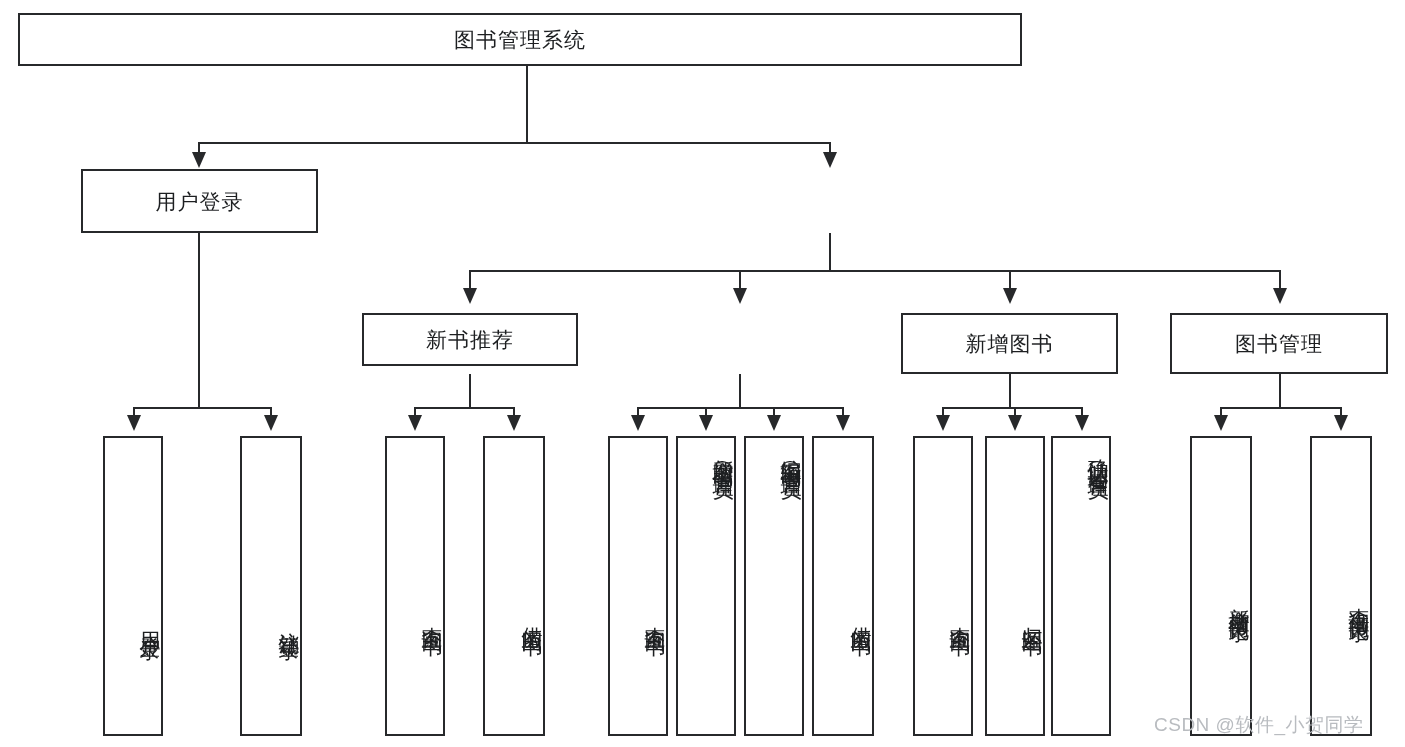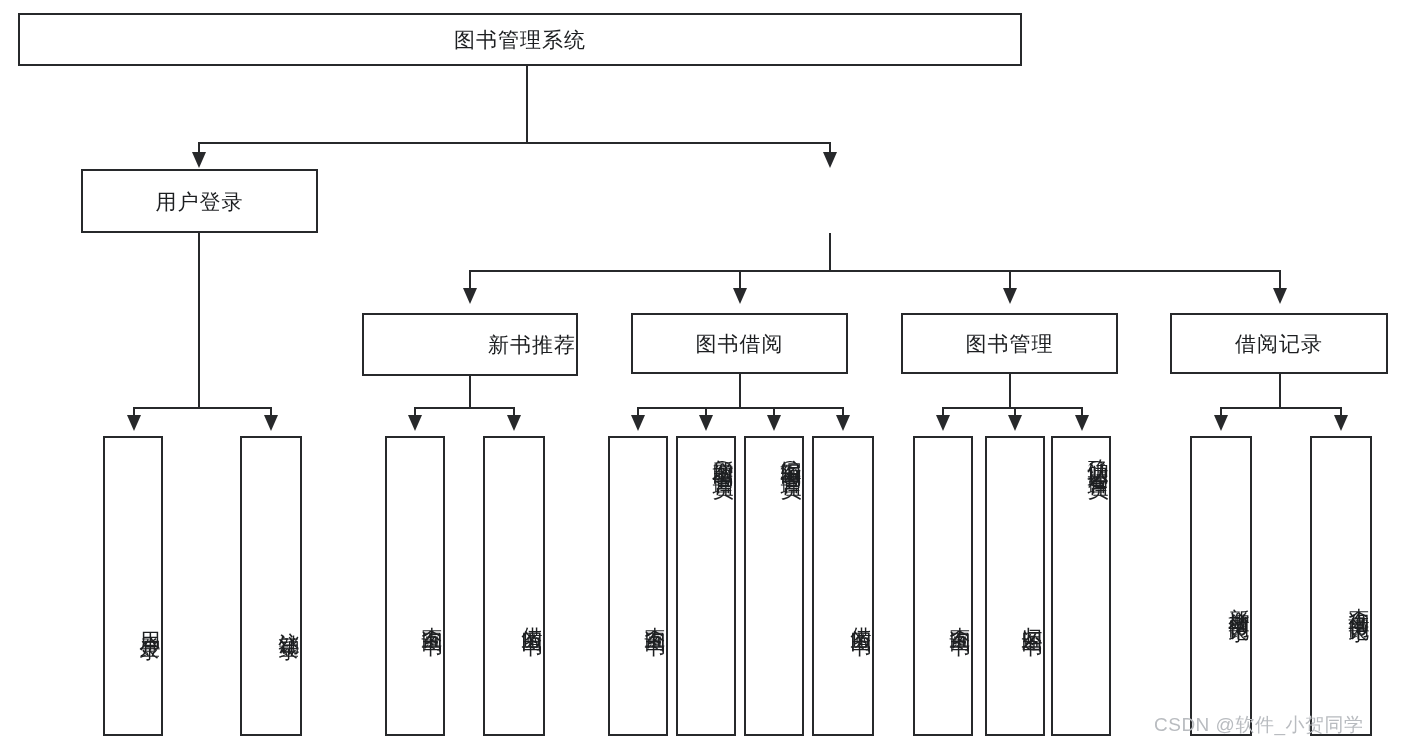--- a/index.html
+++ b/index.html
@@ -105,31 +105,28 @@
   <div class="hline" style="left:469px; top:270px; width:811px;"></div>
   <div class="vline" style="left:469px; top:270px; height:28px;"></div>
   <div class="arrow" style="left:463px; top:288px;"></div>
   <div class="vline" style="left:739px; top:270px; height:28px;"></div>
   <div class="arrow" style="left:733px; top:288px;"></div>
   <div class="vline" style="left:1009px; top:270px; height:28px;"></div>
   <div class="arrow" style="left:1003px; top:288px;"></div>
   <div class="vline" style="left:1279px; top:270px; height:28px;"></div>
   <div class="arrow" style="left:1273px; top:288px;"></div>
 
-  <div class="node horiz" style="left:362px; top:313px; width:216px; height:63px;justify-content:flex-end;">
+  <div class="node horiz" style="left:362px; top:313px; width:216px; height:53px;">
     <span>新书推荐</span>
   </div>
-  <div class="node horiz" style="left:631px; top:313px; width:217px; height:61px;">
-    <span>图书借阅</span>
-  </div>
   <div class="node horiz" style="left:901px; top:313px; width:217px; height:61px;">
+    <span>新增图书</span>
+  </div>
+  <div class="node horiz" style="left:1170px; top:313px; width:218px; height:61px;">
     <span>图书管理</span>
-  </div>
-  <div class="node horiz" style="left:1170px; top:313px; width:218px; height:61px;">
-    <span>借阅记录</span>
   </div>
 
   <div class="vline" style="left:469px; top:374px; height:33px;"></div>
   <div class="hline" style="left:414px; top:407px; width:100px;"></div>
   <div class="vline" style="left:414px; top:407px; height:12px;"></div>
   <div class="arrow" style="left:408px; top:415px;"></div>
   <div class="vline" style="left:513px; top:407px; height:12px;"></div>
   <div class="arrow" style="left:507px; top:415px;"></div>
 
   <div class="vline" style="left:739px; top:374px; height:33px;"></div>

